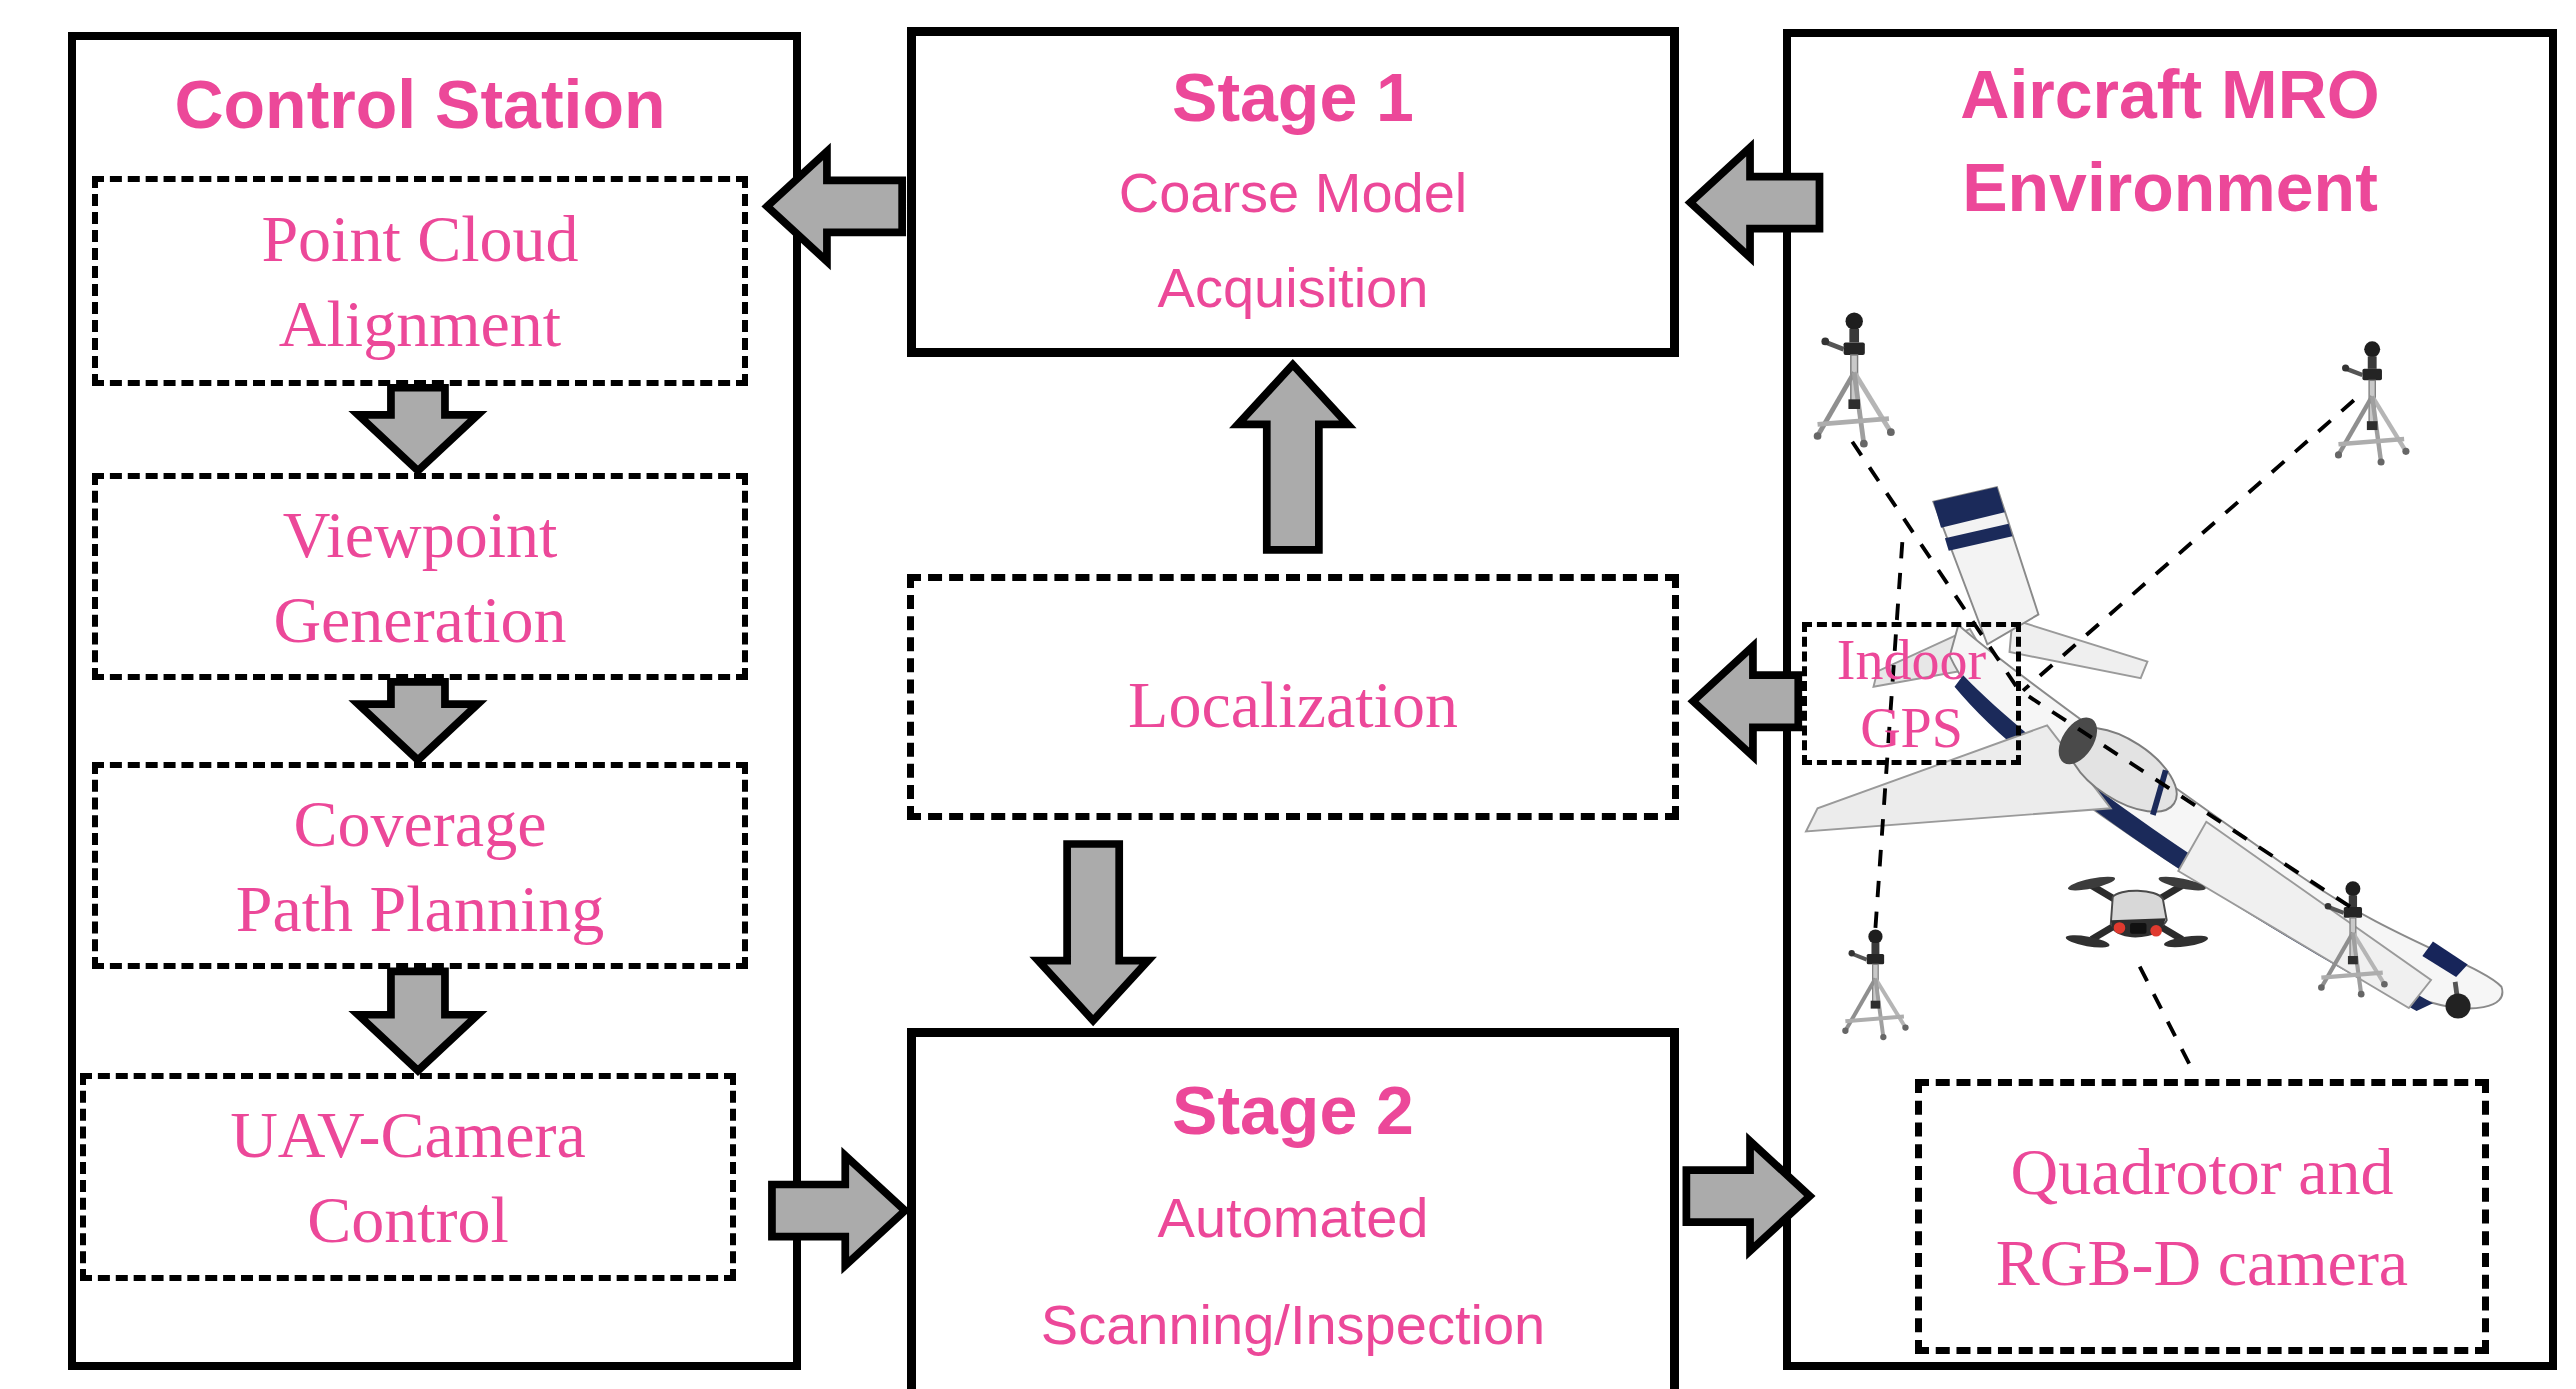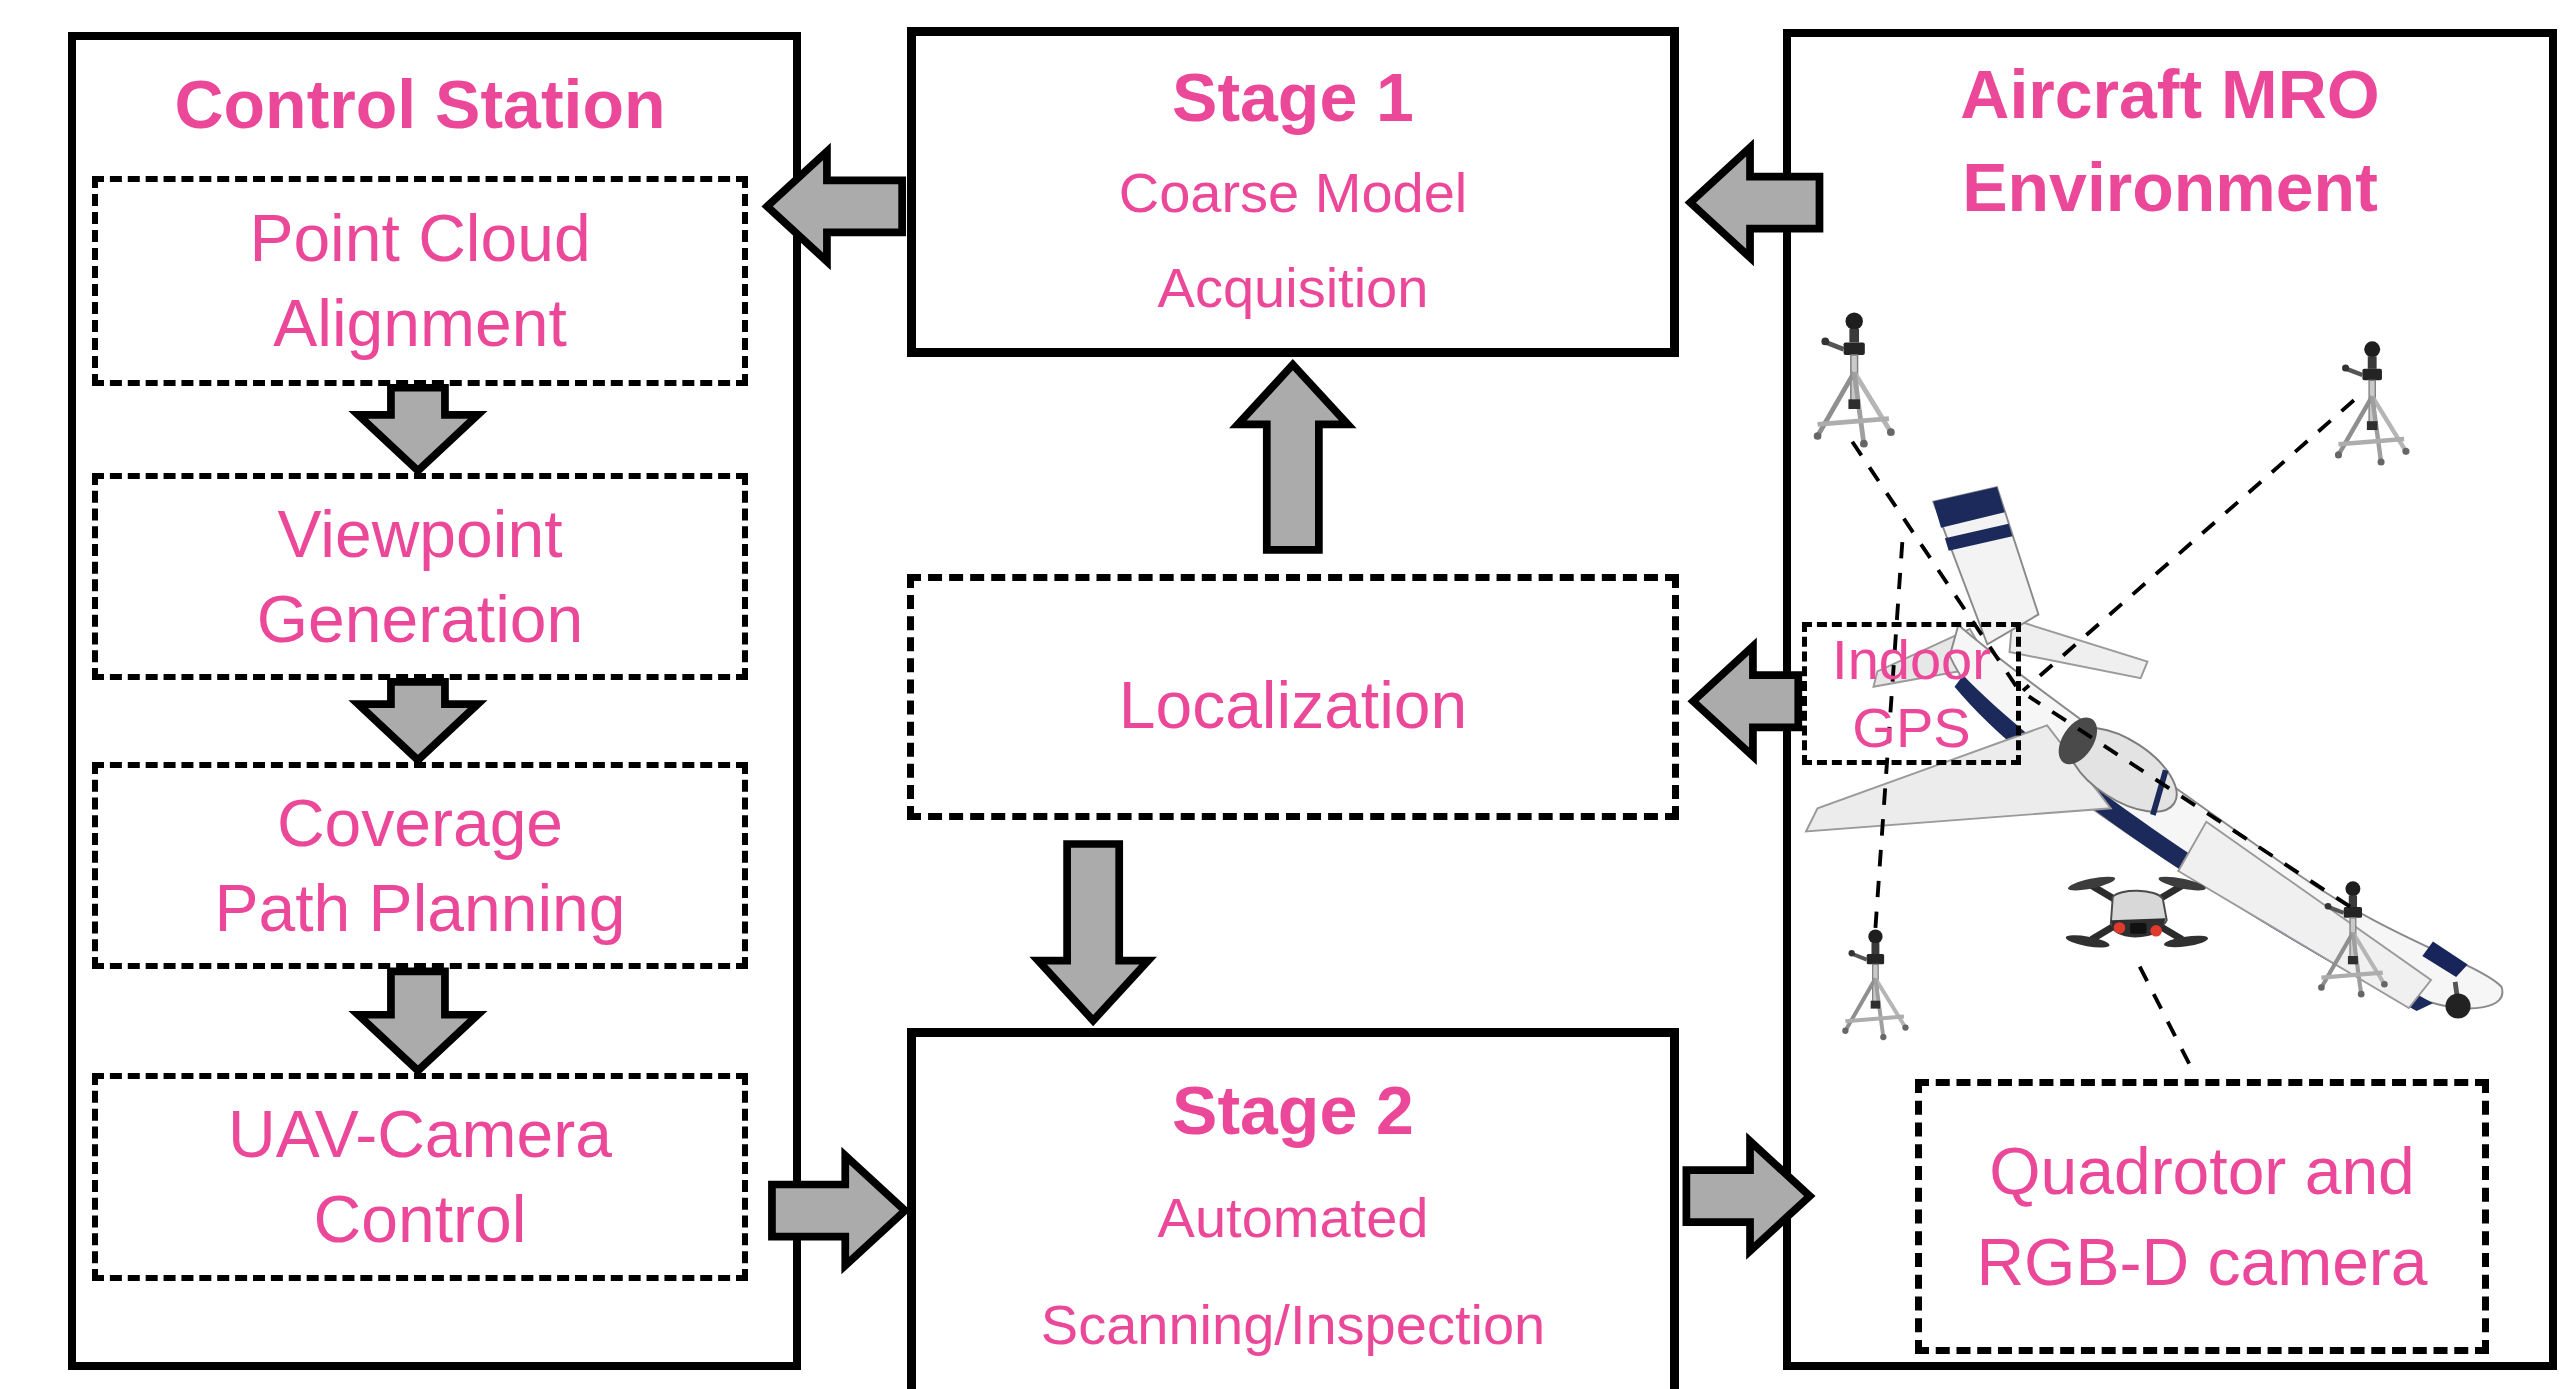--- a/index.html
+++ b/index.html
@@ -4,21 +4,21 @@
 <style>
   html,body{margin:0;padding:0;background:#ffffff;}
   #canvas{
     position:relative;width:2576px;height:1389px;background:#ffffff;overflow:hidden;
     font-family:"Liberation Sans", sans-serif;color:#ec4899;
   }
   .panel{position:absolute;border:8.7px solid #000;background:#ffffff;box-sizing:border-box;z-index:1;}
   .solid-box{position:absolute;border:9.6px solid #000;background:#ffffff;box-sizing:border-box;z-index:1;
     display:flex;flex-direction:column;justify-content:center;align-items:center;text-align:center;}
   .dash-box{position:absolute;border:6.8px dashed #000;background:transparent;box-sizing:border-box;z-index:1;
-    display:flex;flex-direction:column;justify-content:center;align-items:center;text-align:center;}
+    display:flex;flex-direction:column;justify-content:center;align-items:center;text-align:center;font-family:Liberation Serif, serif;}
   .panel-title{position:absolute;text-align:center;font-weight:bold;font-size:68px;line-height:93px;z-index:3;}
   .step-label{font-size:66px;line-height:85px;font-weight:400;}
   .stage-title{font-size:68px;line-height:95px;font-weight:bold;}
   .stage-line{font-size:56px;line-height:95px;font-weight:400;}
   .loc-label{font-size:66px;font-weight:400;margin-top:15px;}
   .gps-line{font-size:56px;line-height:68px;font-weight:400;}
   .quad-line{font-size:66px;line-height:91px;font-weight:400;}
   .overlay-box{z-index:3;}
   #scene-layer{position:absolute;left:0;top:0;z-index:2;pointer-events:none;}
   #arrow-layer{position:absolute;left:0;top:0;z-index:4;pointer-events:none;}
@@ -42,21 +42,21 @@
   <div class="dash-box" style="left:92px;top:473px;width:656px;height:207px;">
     <span class="step-label">Viewpoint</span>
     <span class="step-label">Generation</span>
   </div>
 
   <div class="dash-box" style="left:92px;top:762px;width:656px;height:207px;text-align:right;">
     <span class="step-label">Coverage</span>
     <span class="step-label">Path Planning</span>
   </div>
 
-  <div class="dash-box" style="left:92px;top:1073px;width:656px;height:208px;">
+  <div class="dash-box" style="left:80px;top:1073px;width:656px;height:208px;">
     <span class="step-label">UAV-Camera</span>
     <span class="step-label">Control</span>
   </div>
 
   <div class="solid-box" style="left:907px;top:27px;width:772px;height:330px;">
     <span class="stage-title">Stage 1</span>
     <span class="stage-line">Coarse Model</span>
     <span class="stage-line">Acquisition</span>
   </div>
 

